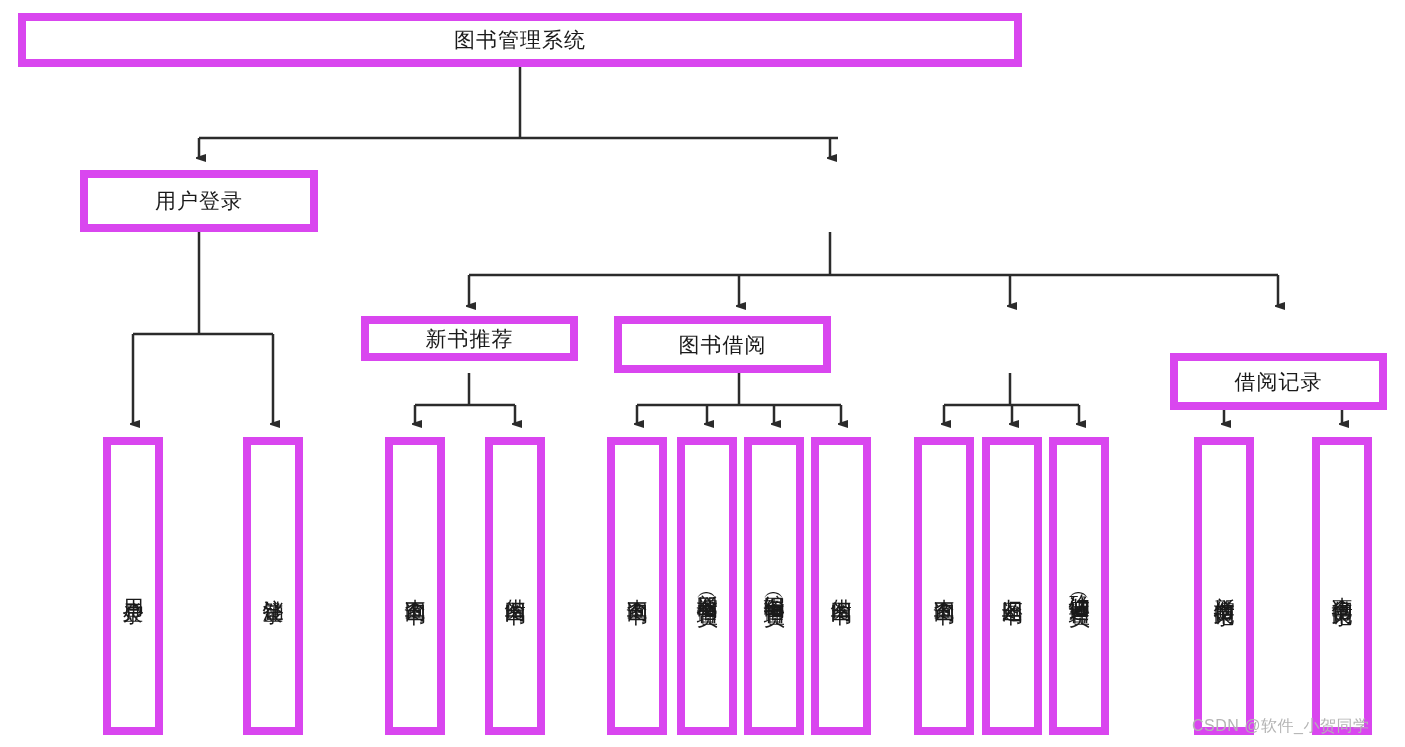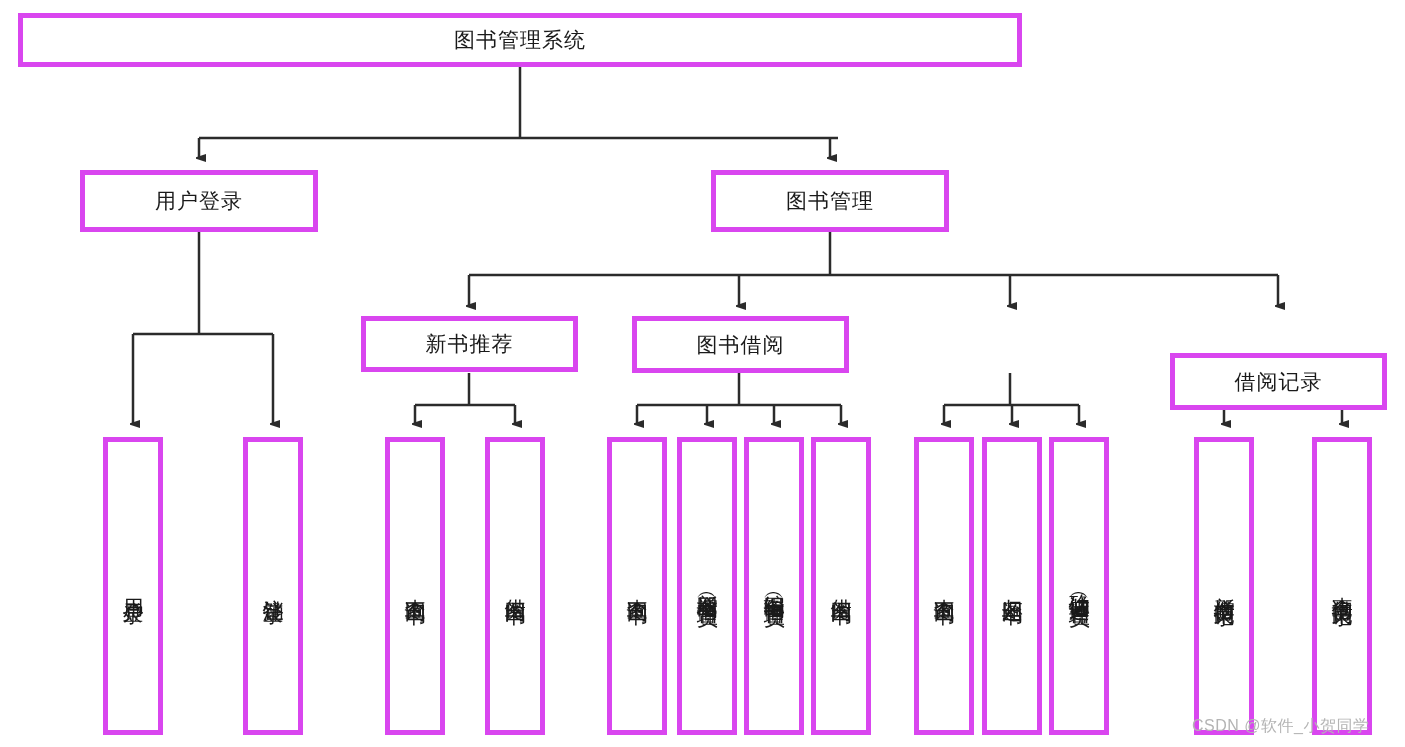--- a/index.html
+++ b/index.html
@@ -21,21 +21,21 @@
     position: absolute;
     left: 0;
     top: 0;
     width: 1405px;
     height: 747px;
     pointer-events: none;
   }
   .node {
     position: absolute;
     box-sizing: border-box;
-    border: 5px solid #d946ef;
+    border: 8px solid #d946ef;
     background: #ffffff;
     display: flex;
     align-items: center;
     justify-content: center;
     color: #1a1a1a;
   }
   .node.horiz {
     font-size: 21px;
     letter-spacing: 1px;
     line-height: 1.2;
@@ -108,24 +108,23 @@
       <path d="M1278,373 L1278,405"></path>
       <path d="M1224,405 L1342,405"></path>
       <path d="M1224,405 L1224,424" marker-end="url(#arrow)"></path>
       <path d="M1342,405 L1342,424" marker-end="url(#arrow)"></path>
     </g>
   </svg>
 
   <div class="node horiz" style="left:18px; top:13px; width:1004px; height:54px;">图书管理系统</div>
 
   <div class="node horiz" style="left:80px; top:170px; width:238px; height:62px;">用户登录</div>
-  <div class="node horiz" style="left:711px; top:170px; width:238px; height:62px;">图书管理</div>
 
-  <div class="node horiz" style="left:361px; top:316px; width:217px; height:56px;">新书推荐</div>
-  <div class="node horiz" style="left:632px; top:316px; width:217px; height:57px;text-align:right;">图书借阅</div>
+  <div class="node horiz" style="left:361px; top:316px; width:217px; height:45px;">新书推荐</div>
+  <div class="node horiz" style="left:614px; top:316px; width:217px; height:57px;text-align:right;">图书借阅</div>
   <div class="node horiz" style="left:1170px; top:316px; width:217px; height:57px;margin-top:37px;">借阅记录</div>
 
   <div class="node vert" style="left:103px; top:437px; width:60px; height:298px;">用户登录</div>
   <div class="node vert" style="left:243px; top:437px; width:60px; height:298px;">注销登录</div>
 
   <div class="node vert" style="left:385px; top:437px; width:60px; height:298px;">查询图书</div>
   <div class="node vert" style="left:485px; top:437px; width:60px; height:298px;">借阅图书</div>
 
   <div class="node vert" style="left:607px; top:437px; width:60px; height:298px;">查询图书</div>
   <div class="node vert" style="left:677px; top:437px; width:60px; height:298px;">新增图书（管理员）</div>

